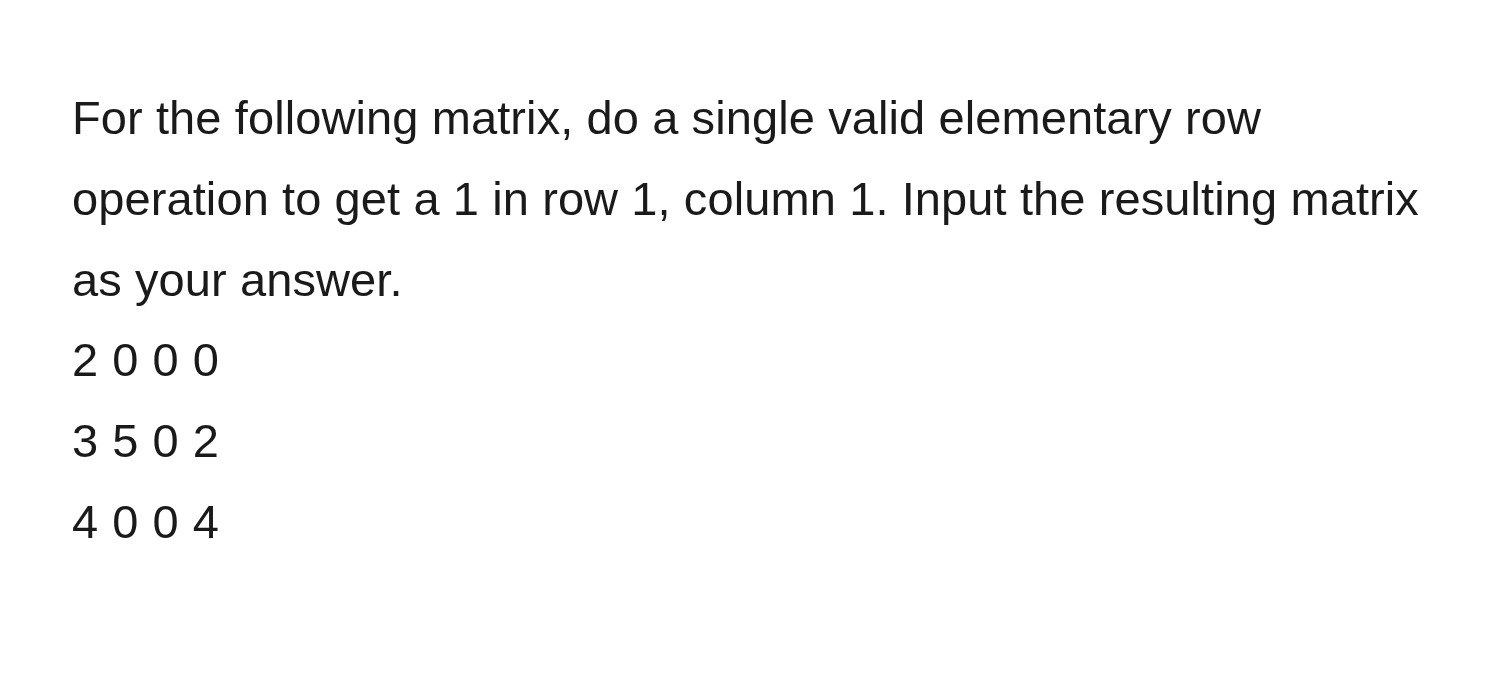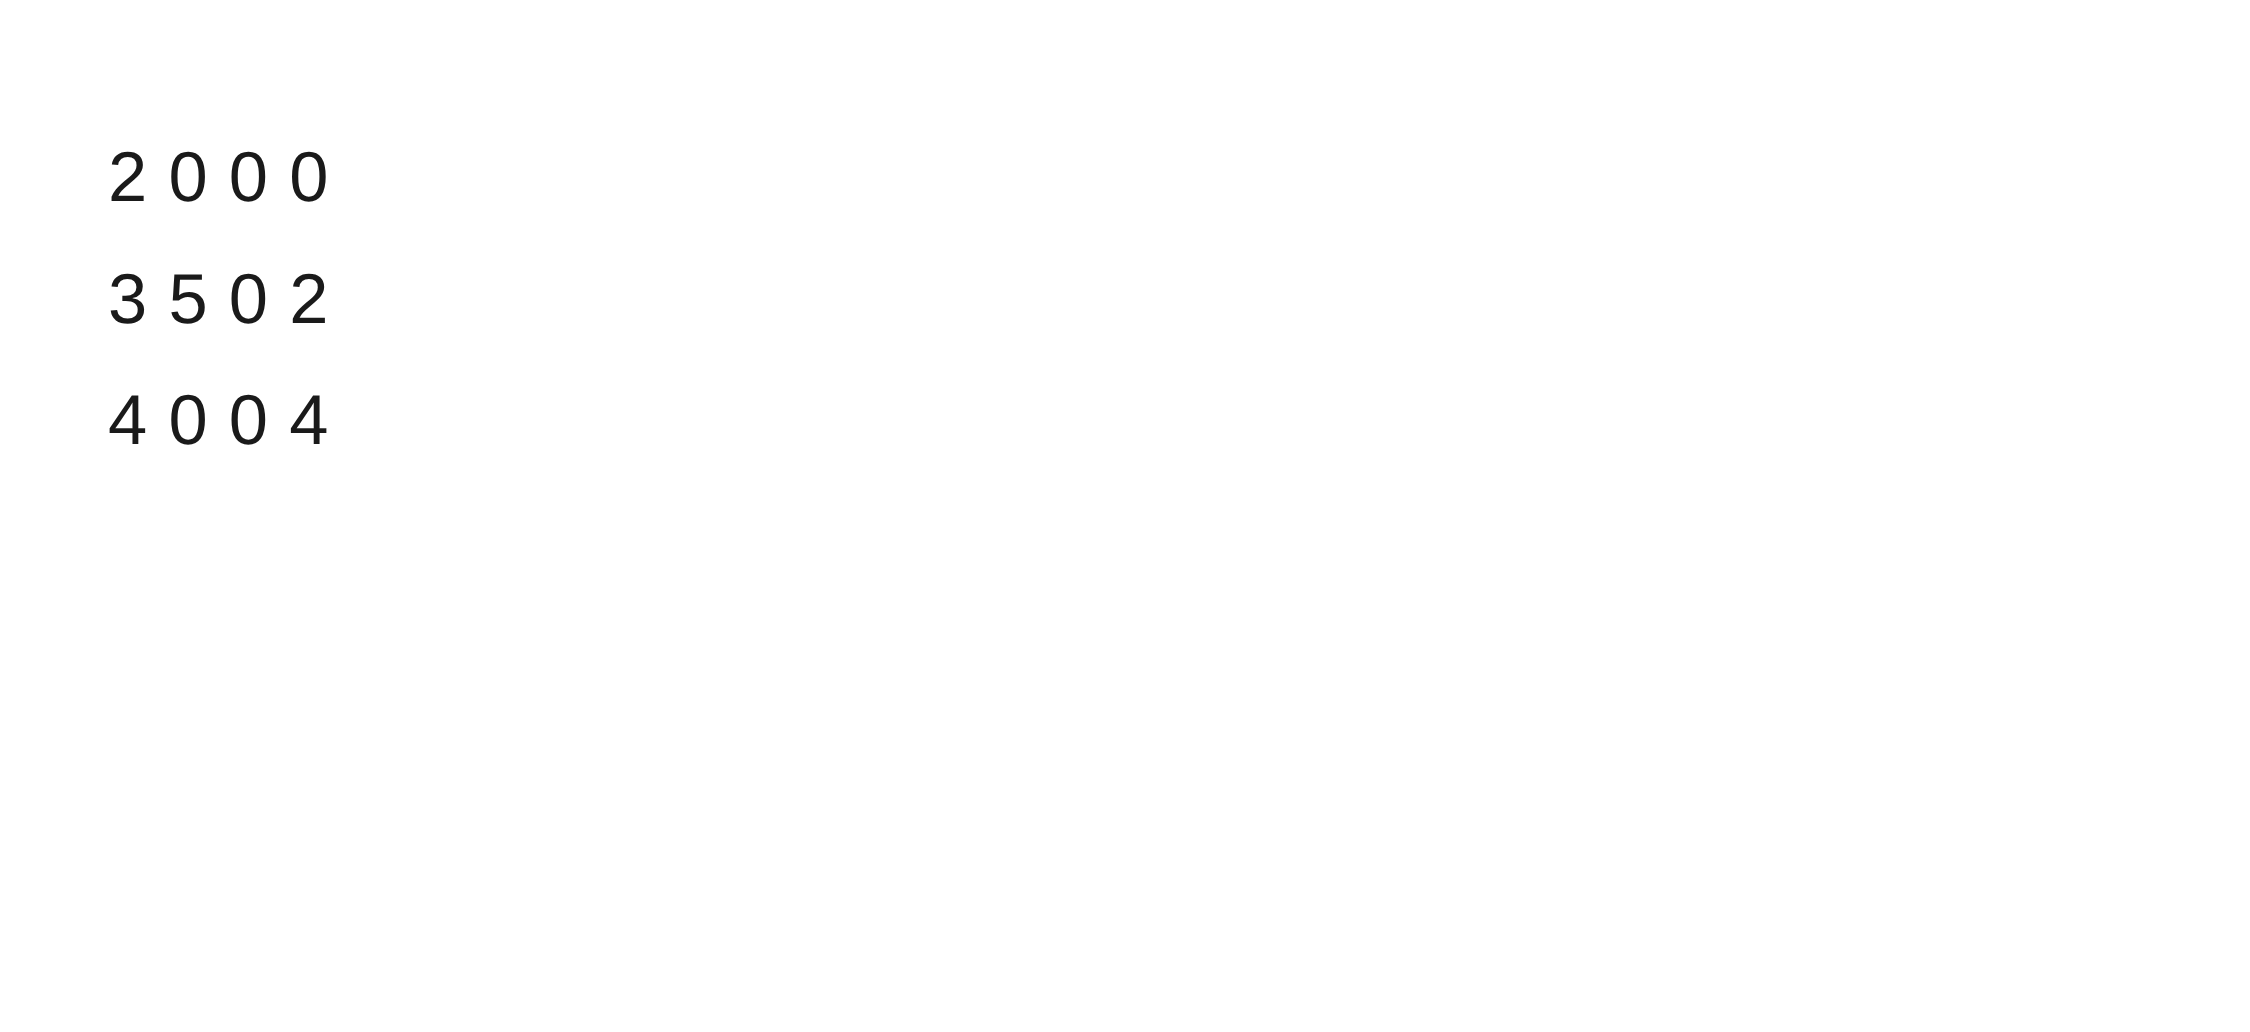--- a/index.html
+++ b/index.html
@@ -29,20 +29,21 @@
   }
   .matrix-row {
     display: flex;
     gap: 14px;
   }
 </style>
 </head>
 <body>
 
 <div class="container">
+  <div class="question-text">For the following matrix, do a single valid elementary row operation to get a 1 in row 1, column 1. Input the resulting matrix as your answer.</div>
   <div class="matrix">
     <div class="matrix-row">
       <span>2</span>
       <span>0</span>
       <span>0</span>
       <span>0</span>
     </div>
     <div class="matrix-row">
       <span>3</span>
       <span>5</span>

